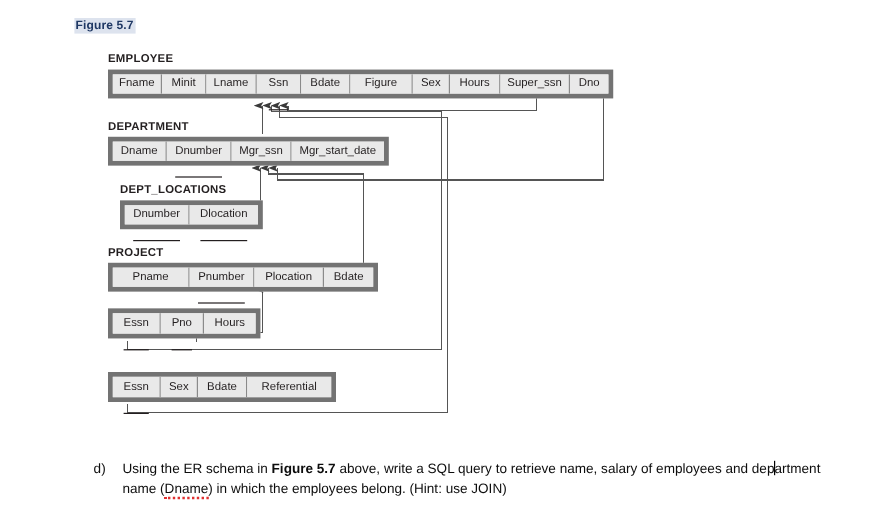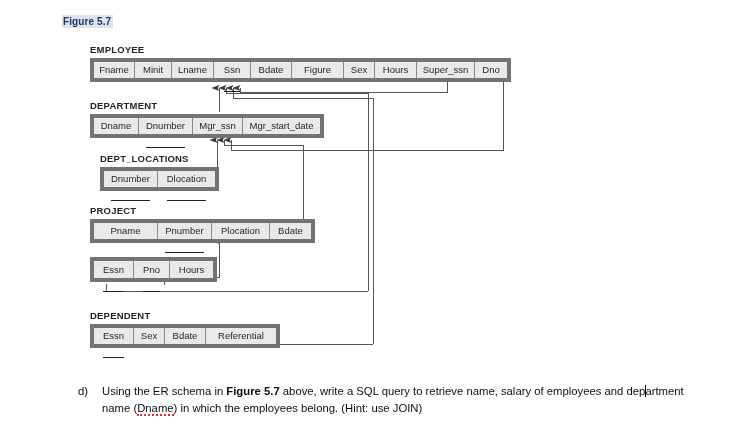--- a/index.html
+++ b/index.html
@@ -212,21 +212,20 @@
 
 <div class="relation" style="left:90px; top:257px;">
   <div class="attr-row">
     <div class="attr key" style="width:40px"><span>Essn</span></div>
     <div class="attr key" style="width:36px"><span>Pno</span></div>
     <div class="attr" style="width:43px"><span>Hours</span></div>
   </div>
 </div>
 
 <div class="relation" style="left:90px; top:310px;">
-  <div class="relation-name">DEPENDENT</div>
   <div class="attr-row">
     <div class="attr key" style="width:40px"><span>Essn</span></div>
     <div class="attr" style="width:31px"><span>Sex</span></div>
     <div class="attr" style="width:41px"><span>Bdate</span></div>
     <div class="attr" style="width:70px"><span>Referential</span></div>
   </div>
 </div>
 
 <div id="question-block">
   <span id="question-label">d)</span>

